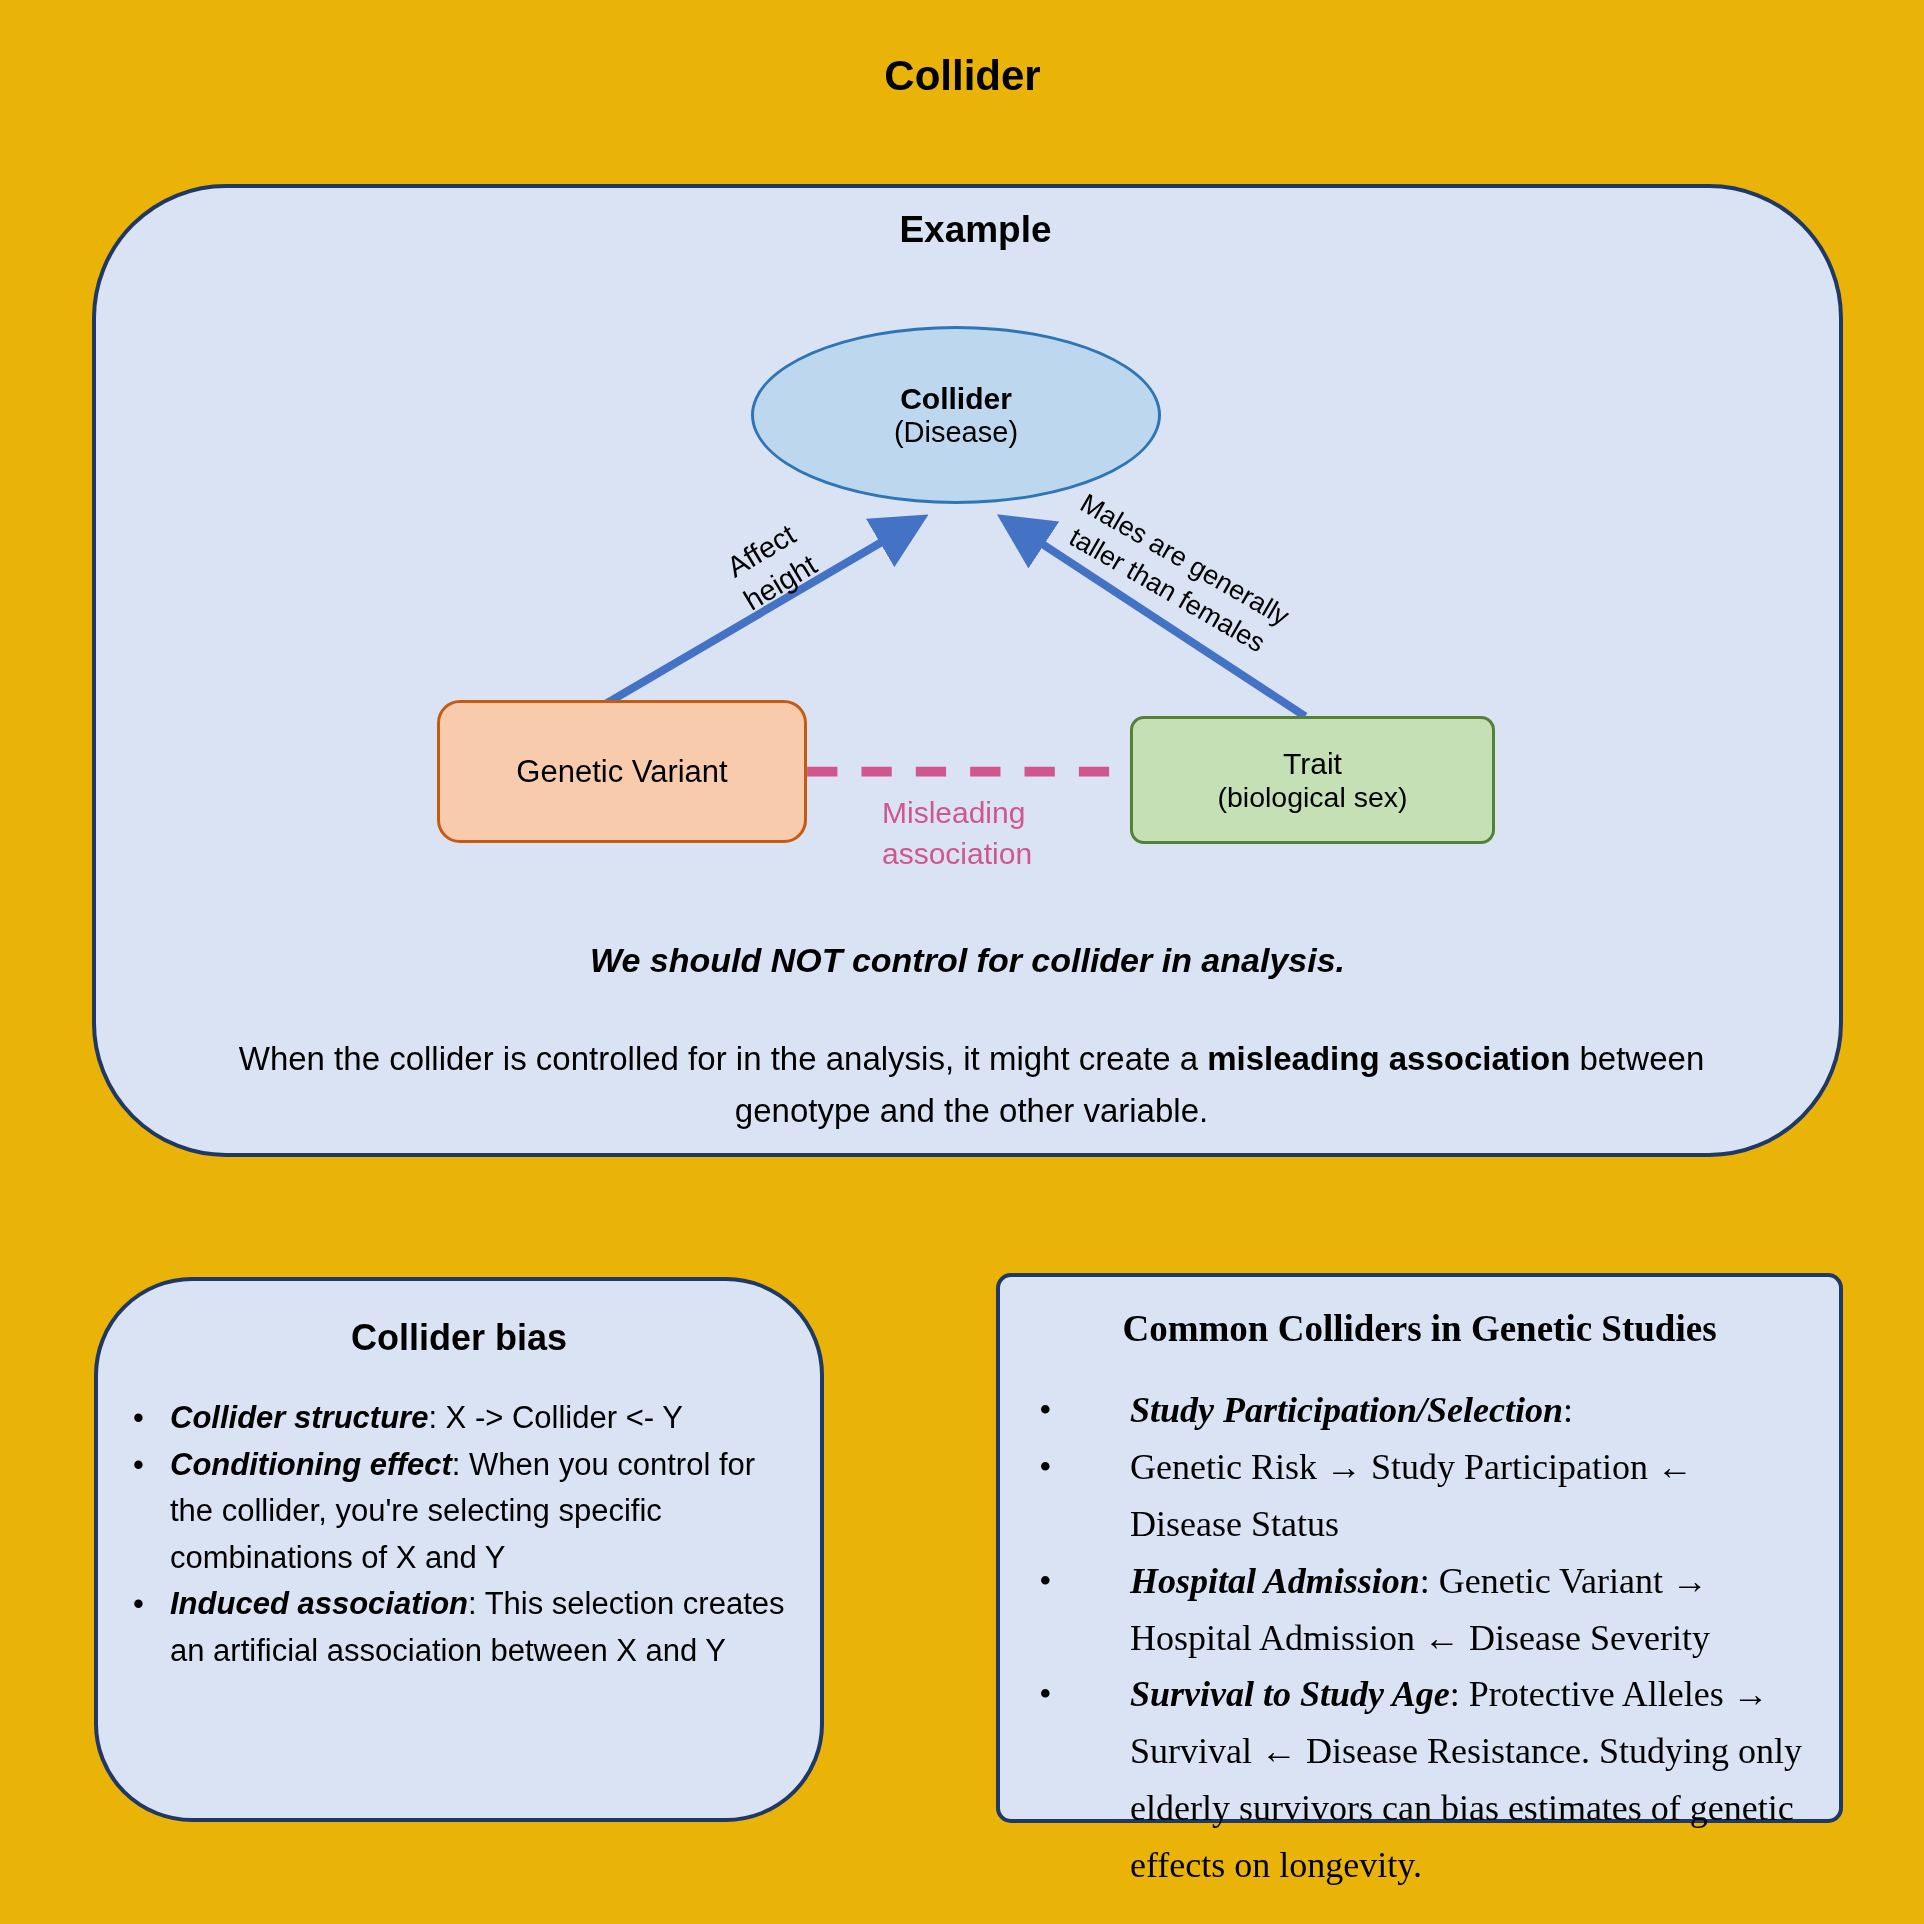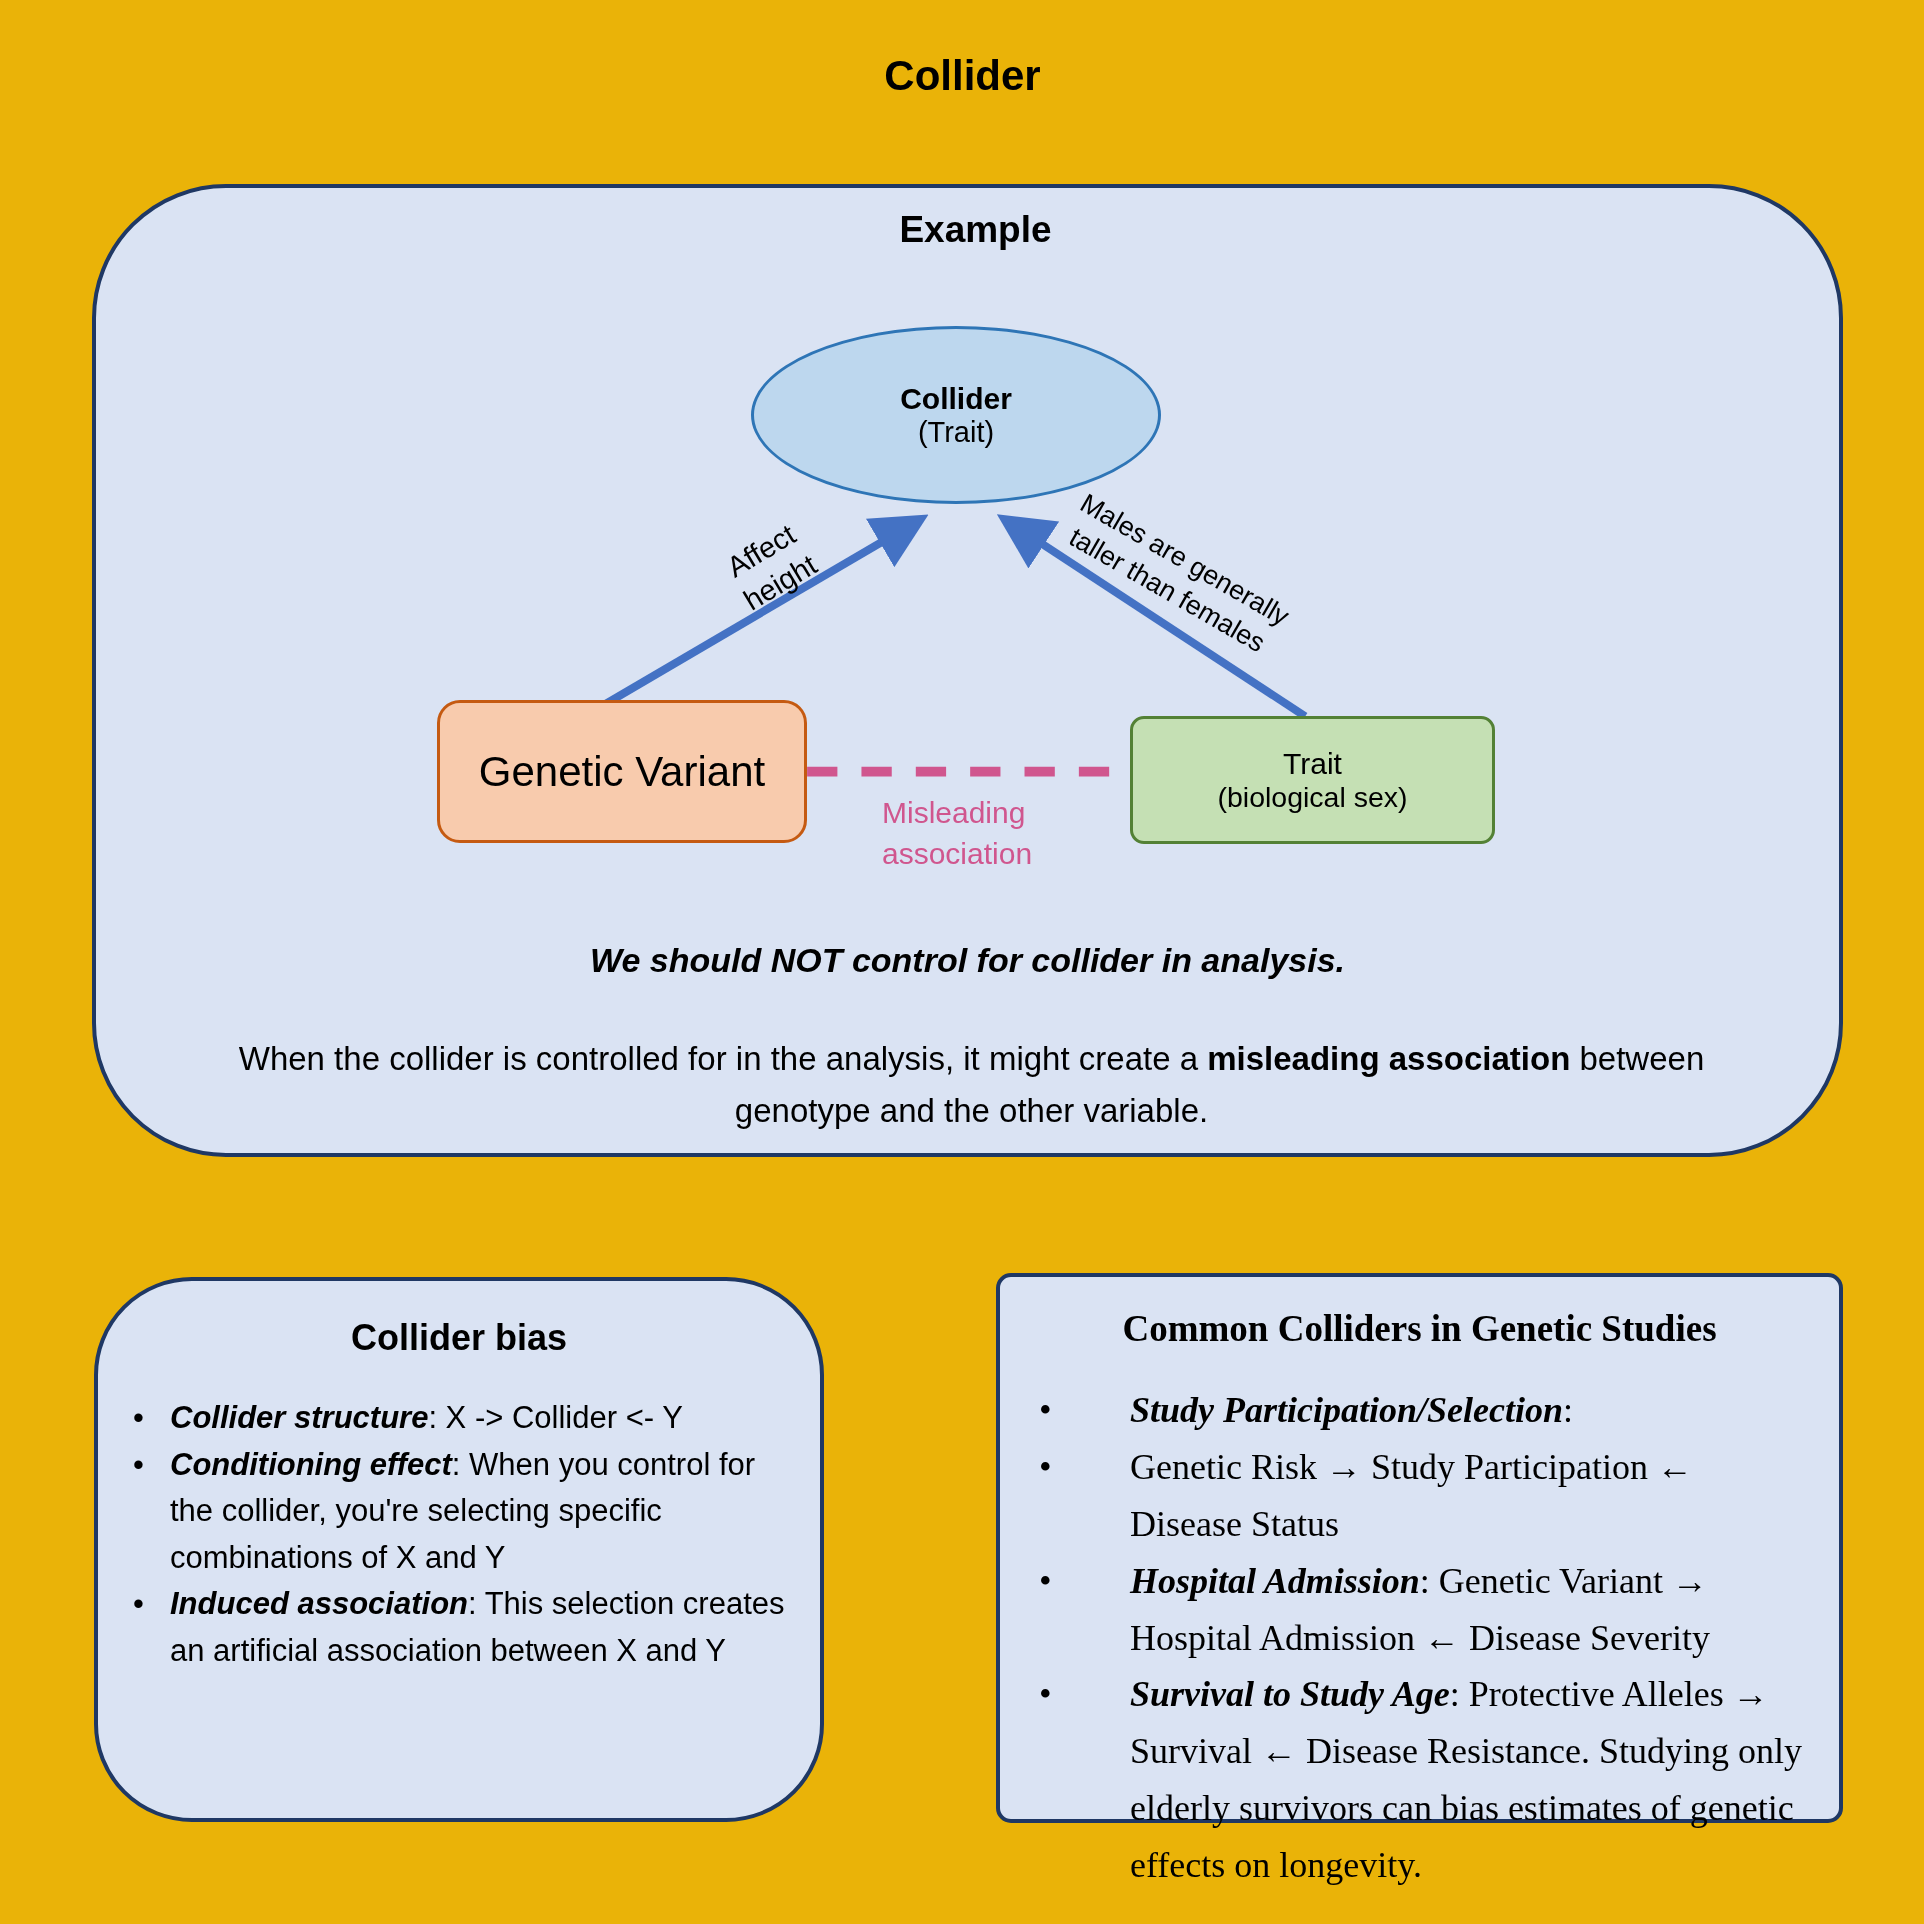--- a/index.html
+++ b/index.html
@@ -38,21 +38,21 @@
   }
   .collider-ellipse{
     left:655px;top:138px;width:410px;height:178px;
     background:#bdd7ee;border:3.6px solid #2e75b6;border-radius:50%;
   }
   .collider-ellipse .node-title{font-size:30px;font-weight:bold;}
   .collider-ellipse .node-sub{font-size:29px;}
   .genetic-box{
     left:341px;top:512px;width:370px;height:143px;
     background:#f8cbad;border:3.6px solid #c55a11;border-radius:23px;
-    font-size:42px;
+    font-size:31px;
     align-items:center;
   }
   .trait-box{
     left:1034px;top:528px;width:365px;height:128px;
     background:#c5e0b4;border:3.6px solid #538135;border-radius:14px;
   }
   .trait-box .node-title{font-size:30px;}
   .trait-box .node-sub{font-size:28.5px;}
   .arrow-label{
     position:absolute;text-align:center;font-size:29px;line-height:1.28;
@@ -122,21 +122,21 @@
           <path d="M0,0 L7,3.5 L0,7 Z" fill="#4472c4"></path>
         </marker>
       </defs>
       <line x1="565" y1="583" x2="925" y2="372" stroke="#4472c4" stroke-width="9" marker-end="url(#ah)"></line>
       <line x1="1357" y1="593" x2="1020" y2="372" stroke="#4472c4" stroke-width="9" marker-end="url(#ah)"></line>
       <line x1="798" y1="655" x2="1160" y2="655" stroke="#d0568e" stroke-width="11" stroke-dasharray="34 27"></line>
     </svg>
 
     <div class="node collider-ellipse">
       <div class="node-title">Collider</div>
-      <div class="node-sub">(Trait)</div>
+      <div class="node-sub">(Disease)</div>
     </div>
 
     <div class="node genetic-box">
       <div>Genetic Variant</div>
     </div>
 
     <div class="node trait-box">
       <div class="node-title">Trait</div>
       <div class="node-sub">(biological sex)</div>
     </div>

